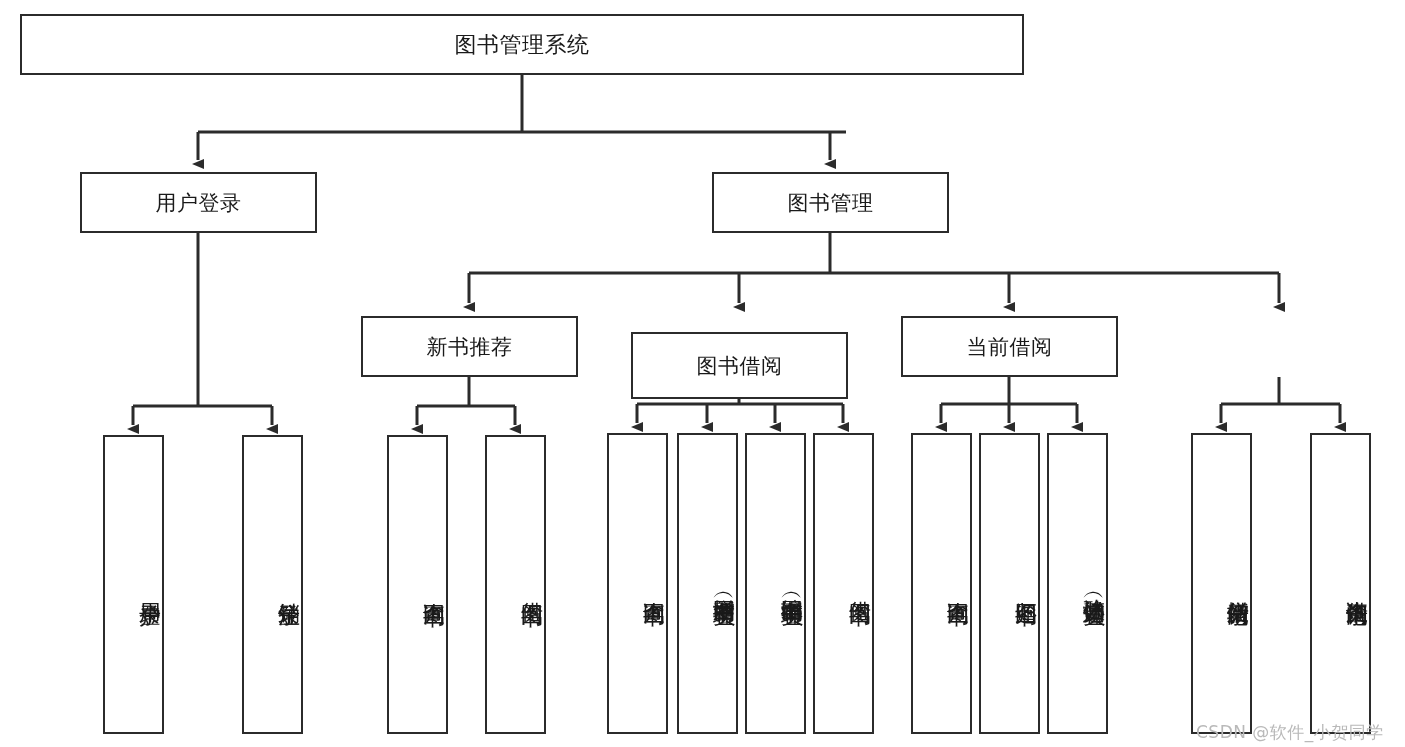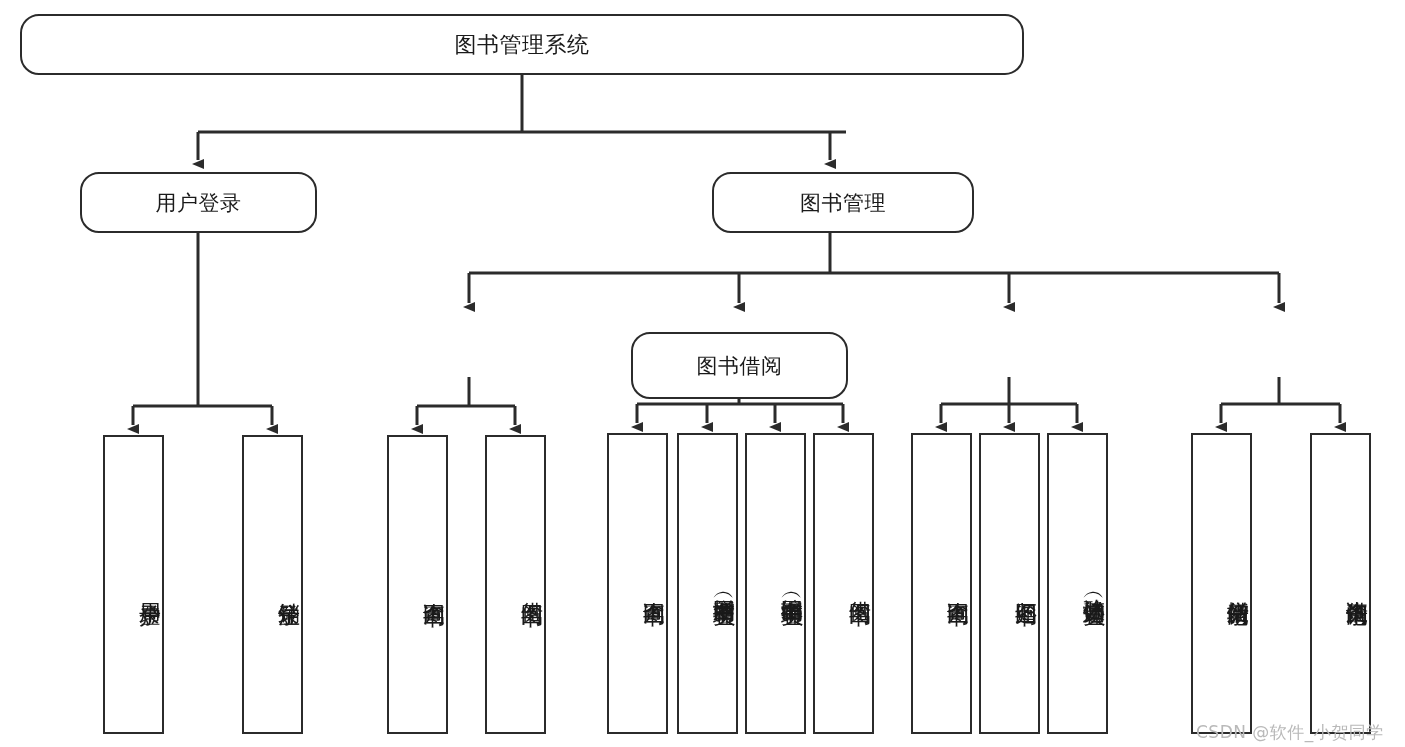--- a/index.html
+++ b/index.html
@@ -31,21 +31,20 @@
     background: #ffffff;
     display: flex;
     align-items: center;
     justify-content: center;
     color: #1a1a1a;
   }
   .node-h {
     font-size: 21px;
     letter-spacing: 0.5px;
     white-space: nowrap;
-    border-radius: 19px;
   }
   .node-root { font-size: 22px; }
   .node-v {
     writing-mode: vertical-rl;
     text-orientation: upright;
     font-size: 22px;
     line-height: 1.12;
     letter-spacing: 1px;
     align-items: flex-start;
     justify-content: center;
@@ -111,23 +110,25 @@
       <path d="M1279,377 L1279,404"></path>
       <path d="M1221,404 L1340,404"></path>
       <path d="M1221,404 L1221,423" marker-end="url(#arrow)"></path>
       <path d="M1340,404 L1340,423" marker-end="url(#arrow)"></path>
     </g>
   </svg>
 
   <div class="node node-h node-root" style="left:20px; top:14px; width:1004px; height:61px;">图书管理系统</div>
 
   <div class="node node-h" style="left:80px; top:172px; width:237px; height:61px;">用户登录</div>
-  <div class="node node-h" style="left:712px; top:172px; width:262px; height:61px;">图书管理</div>
+  <div class="node node-h" style="left:712px; top:172px; width:237px; height:61px;">图书管理</div>
 
+  <div class="node node-h" style="left:361px; top:316px; width:217px; height:61px;">新书推荐</div>
   <div class="node node-h" style="left:631px; top:332px; width:217px; height:67px;">图书借阅</div>
+  <div class="node node-h" style="left:901px; top:316px; width:217px; height:61px;">当前借阅</div>
 
   <div class="node node-v" style="left:103px; top:435px; width:61px; height:299px;">用户登录</div>
   <div class="node node-v" style="left:242px; top:435px; width:61px; height:299px;">注销登录</div>
 
   <div class="node node-v" style="left:387px; top:435px; width:61px; height:299px;">查询图书</div>
   <div class="node node-v" style="left:485px; top:435px; width:61px; height:299px;">借阅图书</div>
 
   <div class="node node-v" style="left:607px; top:433px; width:61px; height:301px;">查询图书</div>
   <div class="node node-v" style="left:677px; top:433px; width:61px; height:301px;">新增图书（管理员）</div>
   <div class="node node-v" style="left:745px; top:433px; width:61px; height:301px;">编辑图书（管理员）</div>

